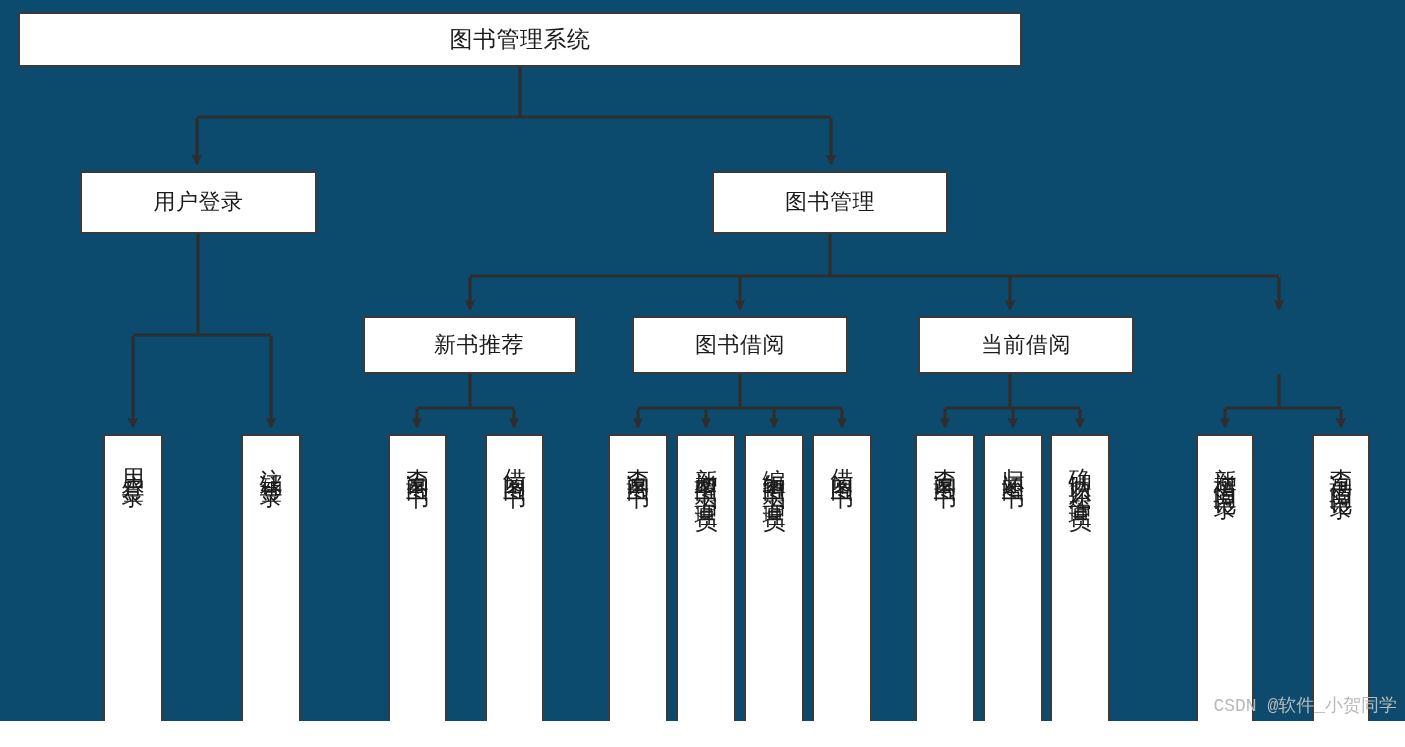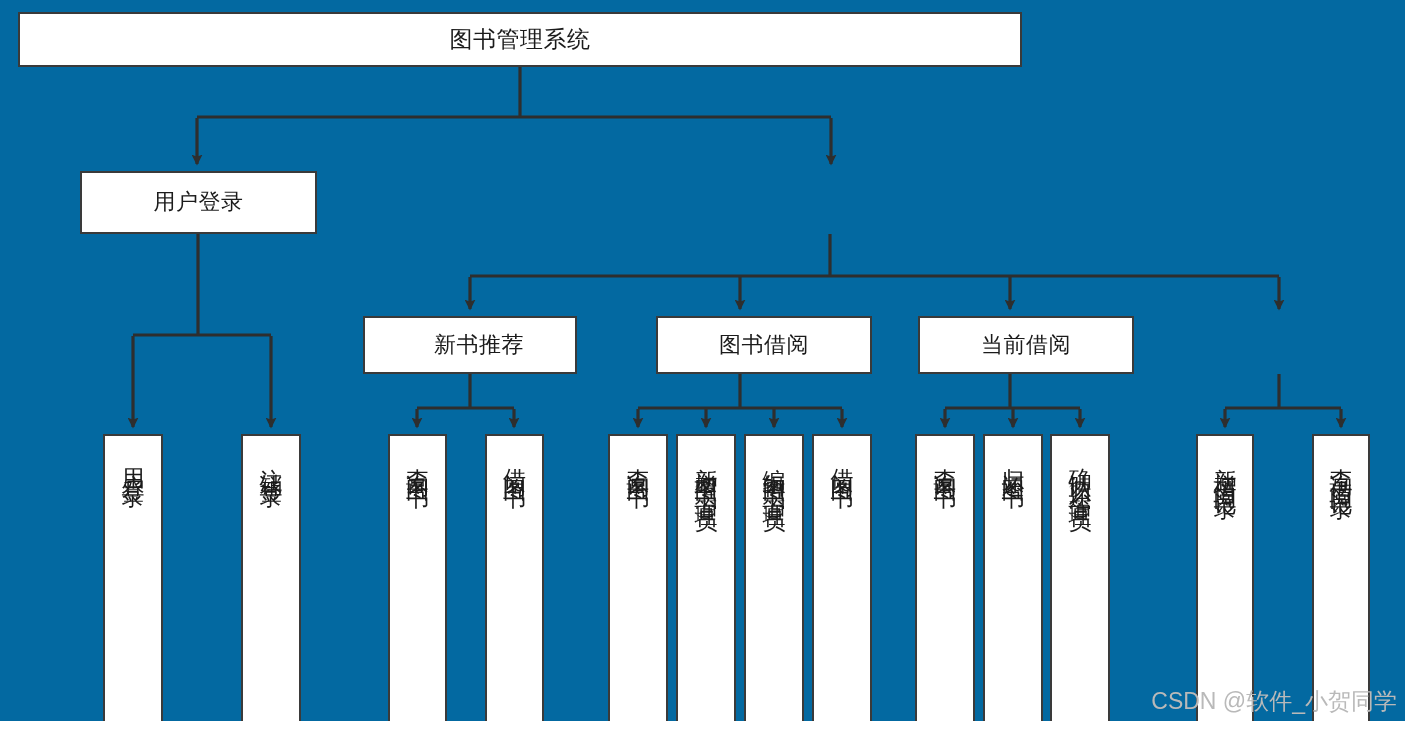--- a/index.html
+++ b/index.html
@@ -4,21 +4,21 @@
 <style>
   html, body {
     margin: 0;
     padding: 0;
     background: #ffffff;
   }
   #canvas {
     position: relative;
     width: 1405px;
     height: 721px;
-    background: #0369a1;
+    background: #0c4a6e;
     overflow: hidden;
     font-family: "Liberation Sans", "DejaVu Sans", sans-serif;
   }
   #edges {
     position: absolute;
     left: 0; top: 0;
     width: 1405px;
     height: 747px;
     pointer-events: none;
   }
@@ -54,25 +54,25 @@
     writing-mode: vertical-rl;
     text-orientation: upright;
     font-size: 23px;
     line-height: 1.0;
     letter-spacing: 6px;
   }
   #watermark {
     position: absolute;
     right: 8px;
     bottom: 4px;
-    font-size: 23px;
+    font-size: 18px;
     color: #b9b9b9;
     white-space: nowrap;
     z-index: 3;
-    font-family: Liberation Sans, sans-serif;
+    font-family: Liberation Mono, monospace;
   }
 </style>
 </head>
 <body>
 
 <div id="canvas">
 
   <svg id="edges" viewBox="0 0 1405 747">
     <defs>
       <marker id="arr" markerWidth="11" markerHeight="11" refX="9.5" refY="5.5" orient="auto" markerUnits="userSpaceOnUse">
@@ -123,25 +123,28 @@
     </g>
   </svg>
 
   <div class="node h root" style="left: 18px; top: 12px; width: 1004px; height: 55px;">
     <span class="lbl">图书管理系统</span>
   </div>
 
   <div class="node h" style="left: 80px; top: 171px; width: 237px; height: 63px;">
     <span class="lbl">用户登录</span>
   </div>
+  <div class="node h" style="left: 712px; top: 171px; width: 236px; height: 63px;">
+    <span class="lbl">图书管理</span>
+  </div>
 
   <div class="node h" style="left: 363px; top: 316px; width: 214px; height: 58px; padding-left: 18px;">
     <span class="lbl">新书推荐</span>
   </div>
-  <div class="node h" style="left: 632px; top: 316px; width: 216px; height: 58px; margin-left: 24px;">
+  <div class="node h" style="left: 632px; top: 316px; width: 216px; height: 58px;">
     <span class="lbl">图书借阅</span>
   </div>
   <div class="node h" style="left: 902px; top: 316px; width: 216px; height: 58px; margin-left: 16px;">
     <span class="lbl">当前借阅</span>
   </div>
 
   <div class="node v" style="left: 103px; top: 434px; width: 60px; height: 299px;">
     <span class="lbl">用户登录</span>
   </div>
   <div class="node v" style="left: 241px; top: 434px; width: 60px; height: 299px;">

